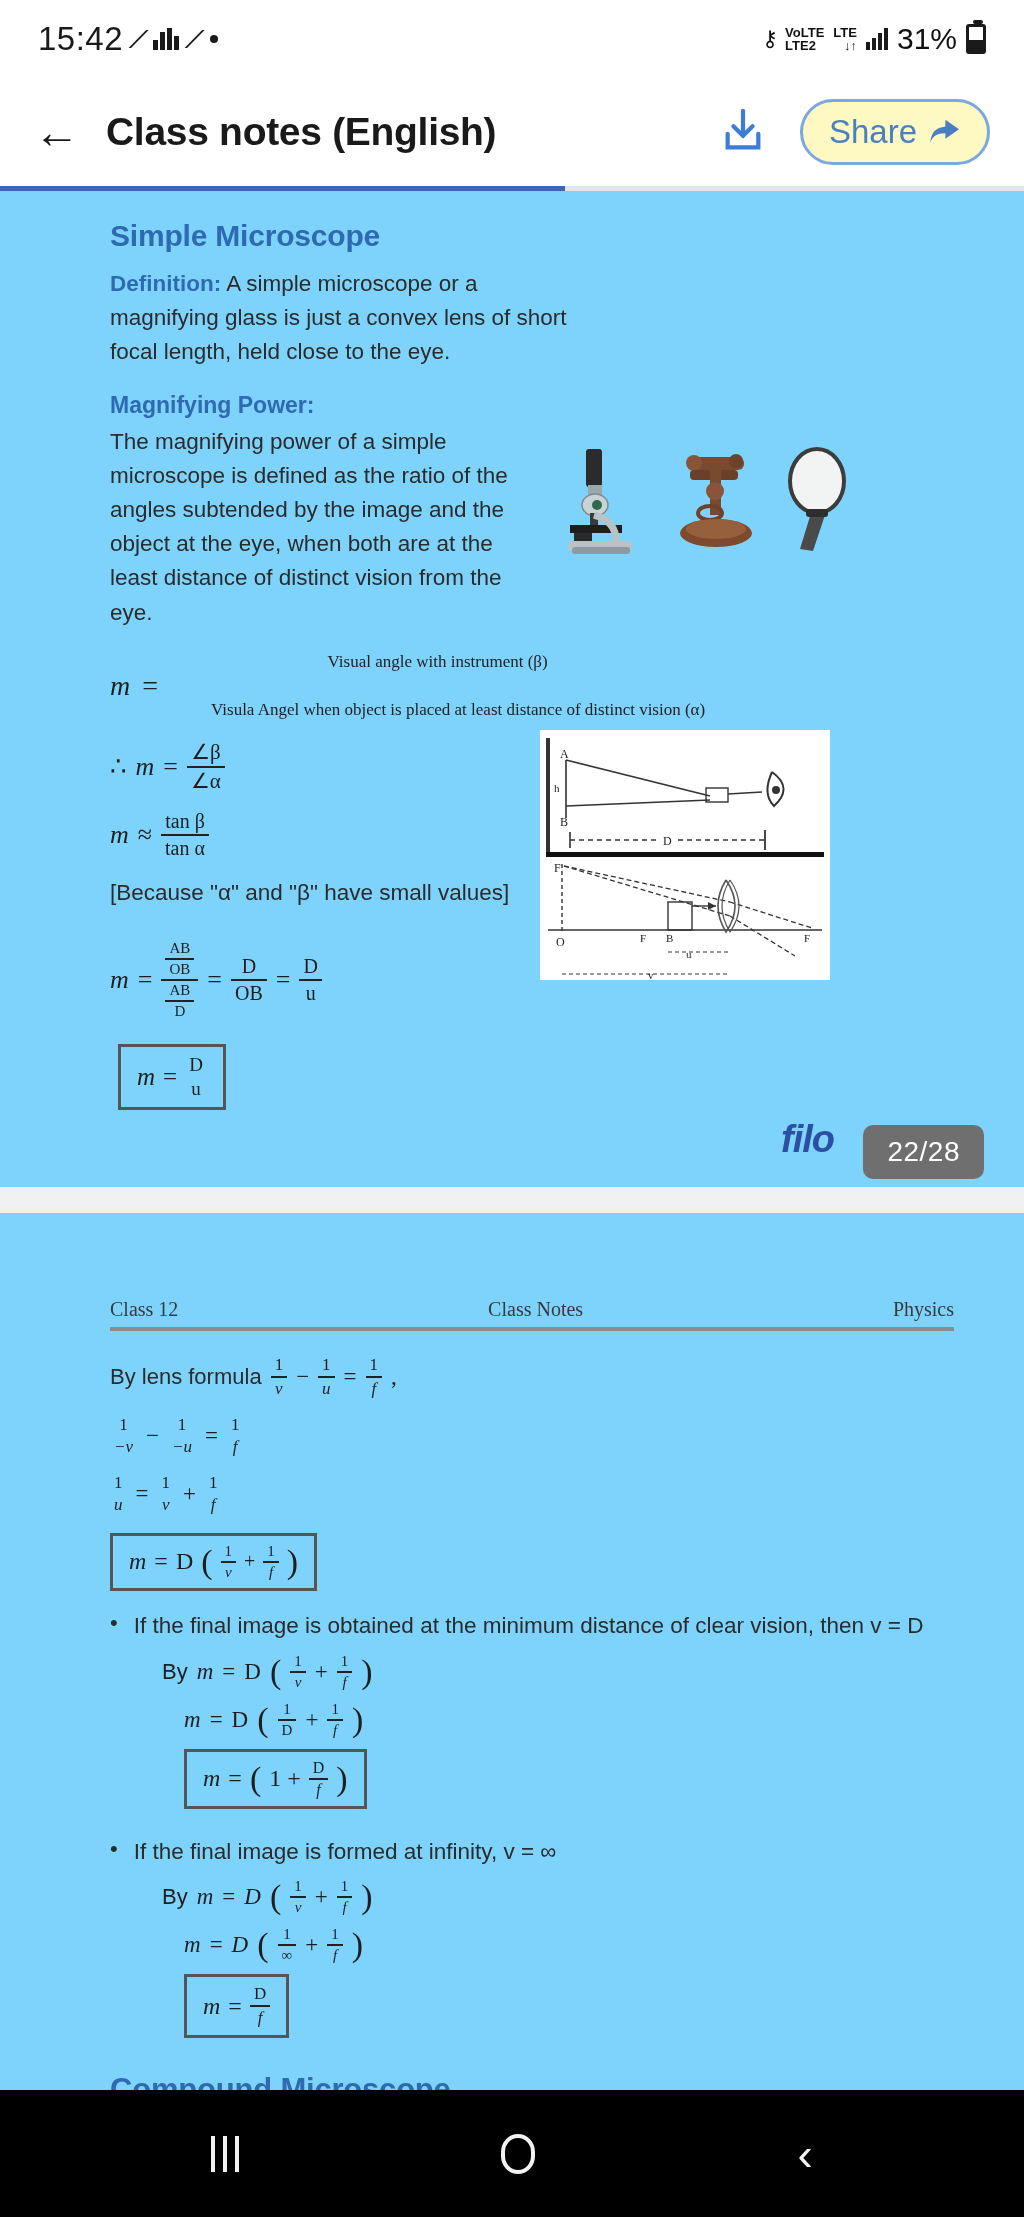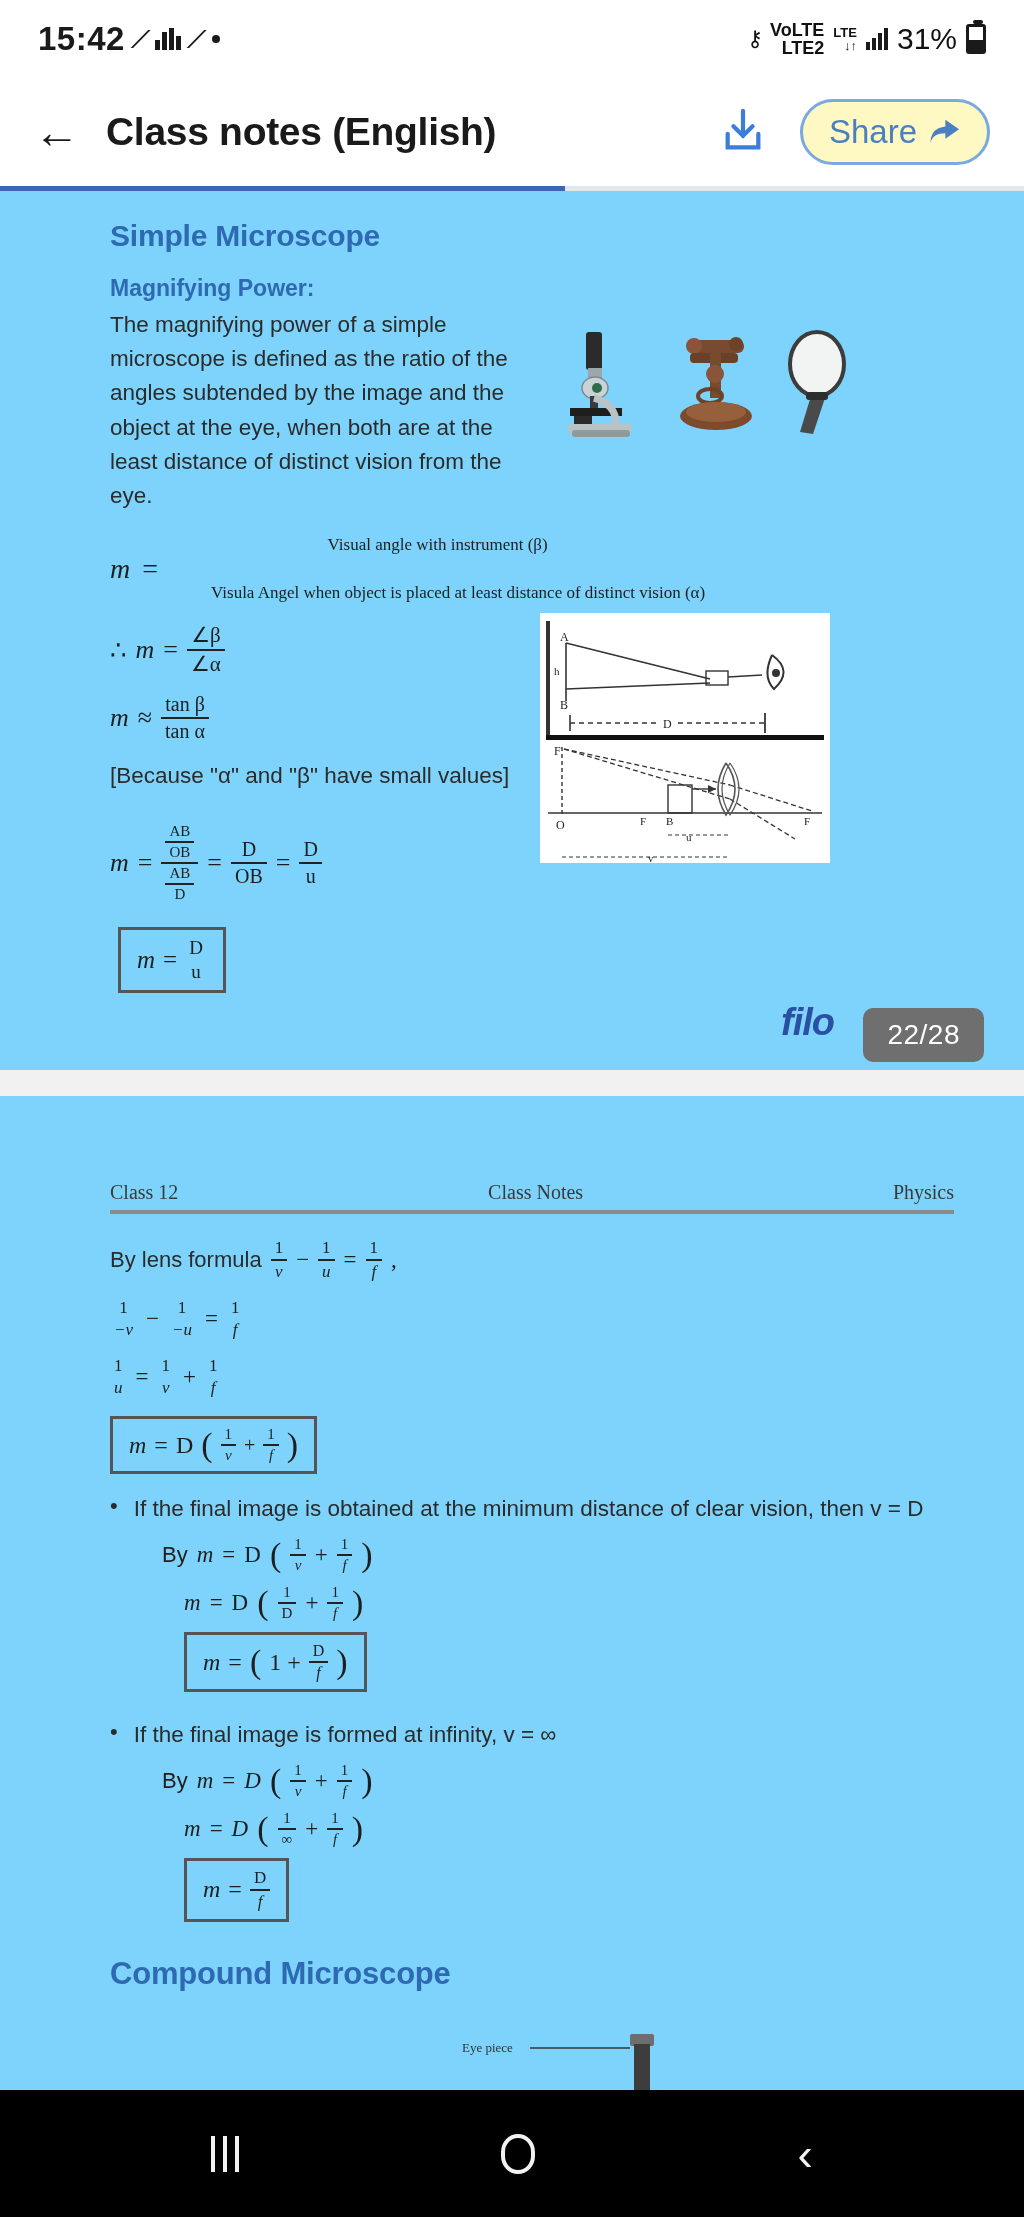--- a/index.html
+++ b/index.html
@@ -11,34 +11,34 @@
   }
   .phone { position: relative; width: 1024px; height: 2217px; background:#fff; }
 
   
   .statusbar {
     height: 78px; display: flex; align-items: center;
     justify-content: space-between; padding: 0 38px;
     background: #fff; color: #111;
   }
   .sb-left { display: flex; align-items: center; gap: 13px; }
-  .sb-clock { font-size: 33px; font-weight: 700; letter-spacing: .5px; color:#1a1a1a; }
+  .sb-clock { font-size: 33px; font-weight: 400; letter-spacing: .5px; color:#1a1a1a; }
   .sb-ico { font-size: 26px; color:#1a1a1a; line-height: 1; display:inline-block; }
   .slash { font-style: italic; font-weight: 700; transform: skewX(-12deg); }
   .bars-ico { display:inline-block; width: 26px; height: 22px; position: relative; }
   .bars-ico i { position:absolute; bottom:0; width:5px; background:#1a1a1a; display:block; }
   .bars-ico i:nth-child(1){ left:0;  height:10px; }
   .bars-ico i:nth-child(2){ left:7px; height:18px; }
   .bars-ico i:nth-child(3){ left:14px;height:22px; }
   .bars-ico i:nth-child(4){ left:21px;height:14px; }
   .dot-ico { width:8px; height:8px; border-radius:50%; background:#1a1a1a; display:inline-block; }
 
   .sb-right { display:flex; align-items:center; gap:9px; }
   .key-ico { font-size: 22px; letter-spacing:-2px; }
-  .volte { display:flex; flex-direction:column; align-items:flex-end; line-height:1; font-size:18px; font-weight:700; }
+  .volte { display:flex; flex-direction:column; align-items:flex-start; line-height:1; font-size:13px; font-weight:700; }
   .volte span { display:block; }
   .lte { display:flex; flex-direction:column; align-items:flex-end; line-height:1; font-size:13px; font-weight:700; }
   .signal { display:inline-flex; align-items:flex-end; gap:2px; height:22px; }
   .signal i { width:4px; background:#1a1a1a; display:block; }
   .signal i:nth-child(1){height:8px;} .signal i:nth-child(2){height:12px;}
   .signal i:nth-child(3){height:17px;} .signal i:nth-child(4){height:22px;}
   .batt-pct { font-size: 30px; font-weight: 500; }
   .batt {
     width: 20px; height: 30px; border: 3px solid #1a1a1a; border-radius: 3px;
     position: relative; background: linear-gradient(to top, #1a1a1a 45%, #fff 45%);
@@ -183,20 +183,23 @@
     <div class="divider-rest"></div>
   </div>
 
   <div class="doc">
 
     <div class="page">
       <div class="page-inner">
 
         <h2 class="sec">Simple Microscope</h2>
 
+        <p class="body-txt" style="width:470px;">
+          <span class="lbl-blue">Definition:</span><span> A simple microscope or a magnifying glass is just a convex lens of short focal length, held close to the eye.</span>
+        </p>
 
         <div class="sub-blue">Magnifying Power:</div>
 
         <div class="two-col">
           <div class="col-txt">
             <p class="body-txt">The magnifying power of a simple microscope is defined as the ratio of the angles subtended by the image and the object at the eye, when both are at the least distance of distinct vision from the eye.</p>
           </div>
           <div class="col-img">
             <div class="instruments">
 

